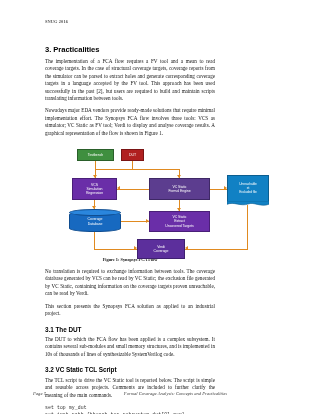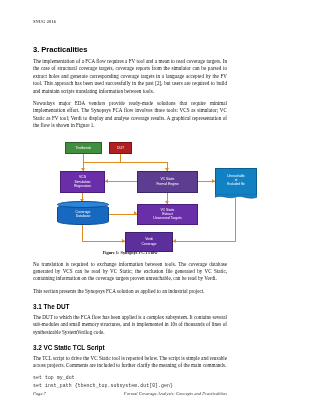--- a/index.html
+++ b/index.html
@@ -12,21 +12,21 @@
     height: 414px;
     overflow: hidden;
     font-family: "Liberation Serif", serif;
     color: #111111;
   }
   .page {
     position: relative;
     width: 260px;
     height: 414px;
     box-sizing: border-box;
-    padding: 0 33px;
+    padding: 0 45px;
   }
   .running-head {
     font-family: "Liberation Serif", serif;
     font-size: 4.4px;
     font-weight: bold;
     color: #555555;
     letter-spacing: 0.1px;
     padding-top: 19px;
     height: 6px;
   }

